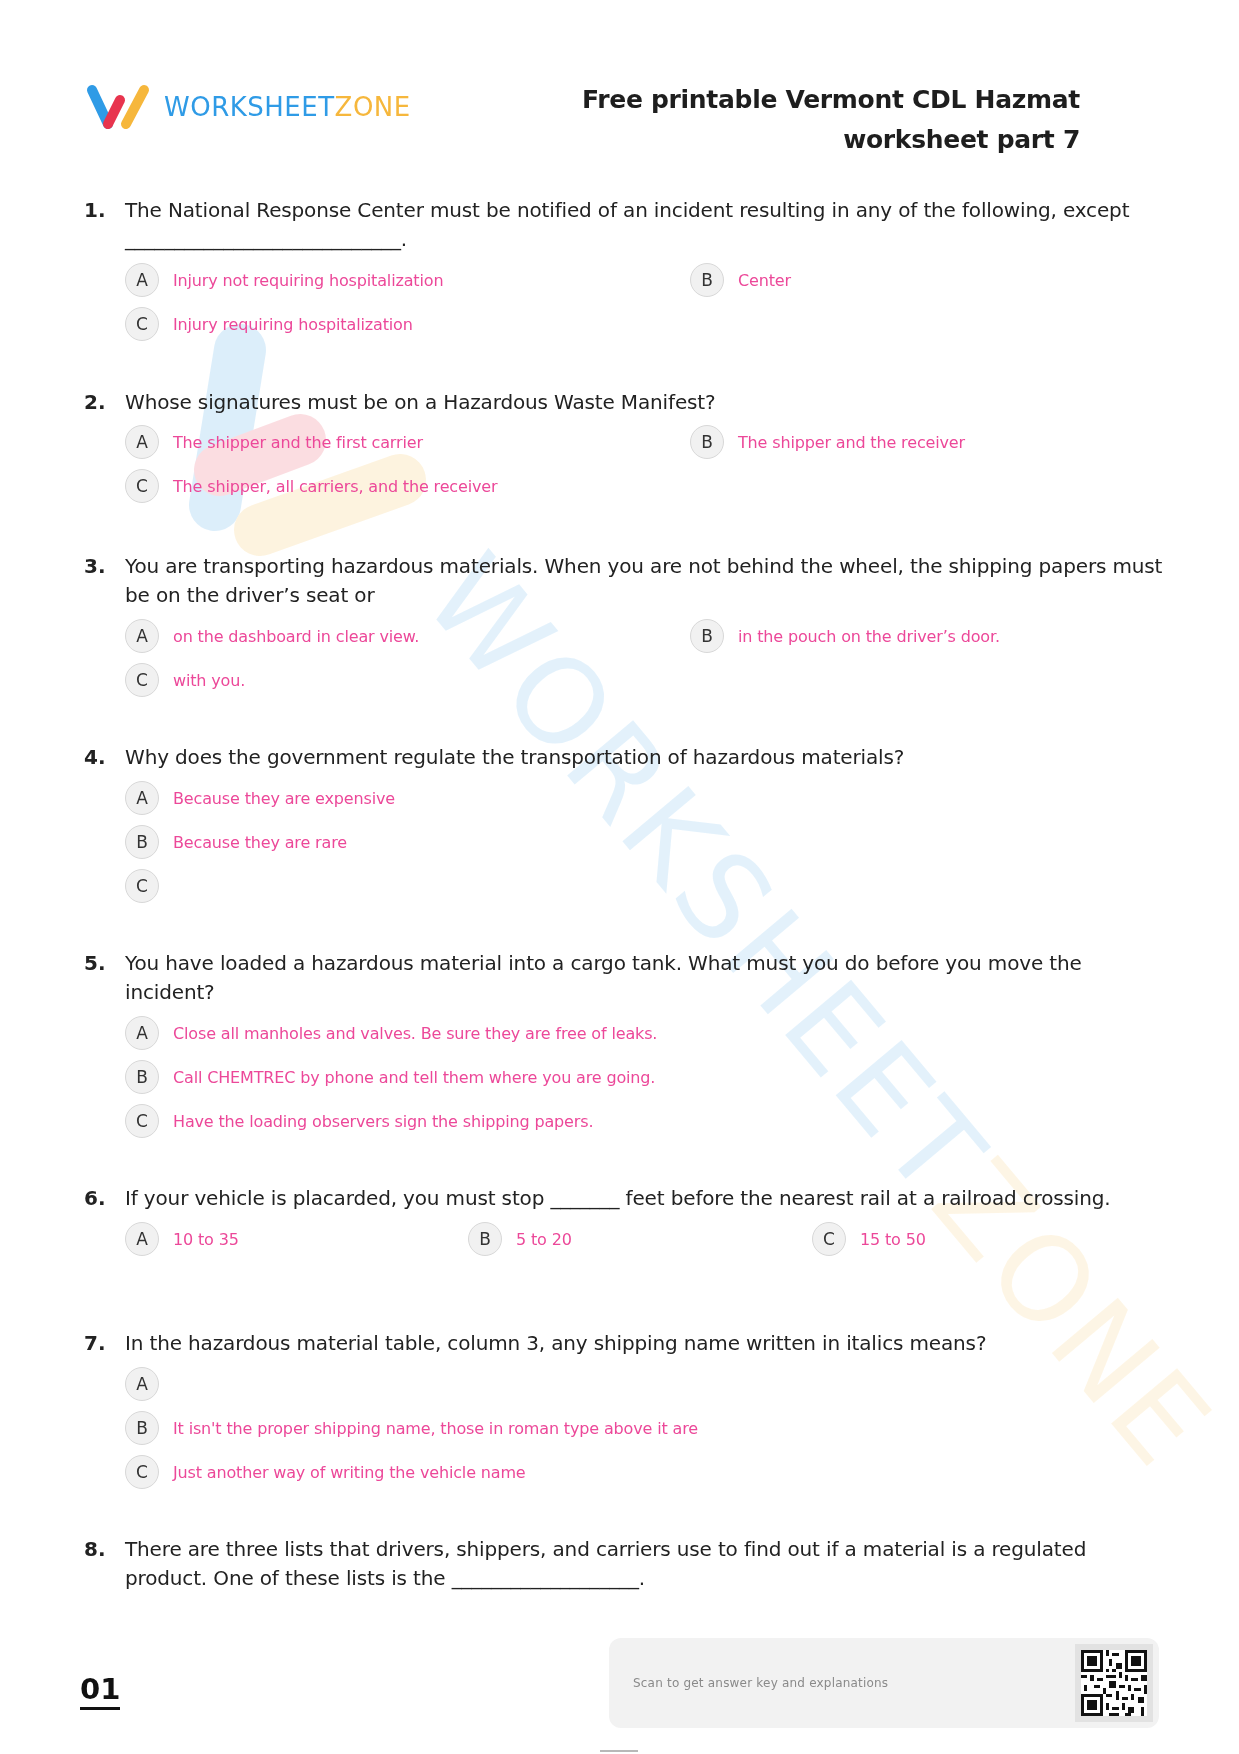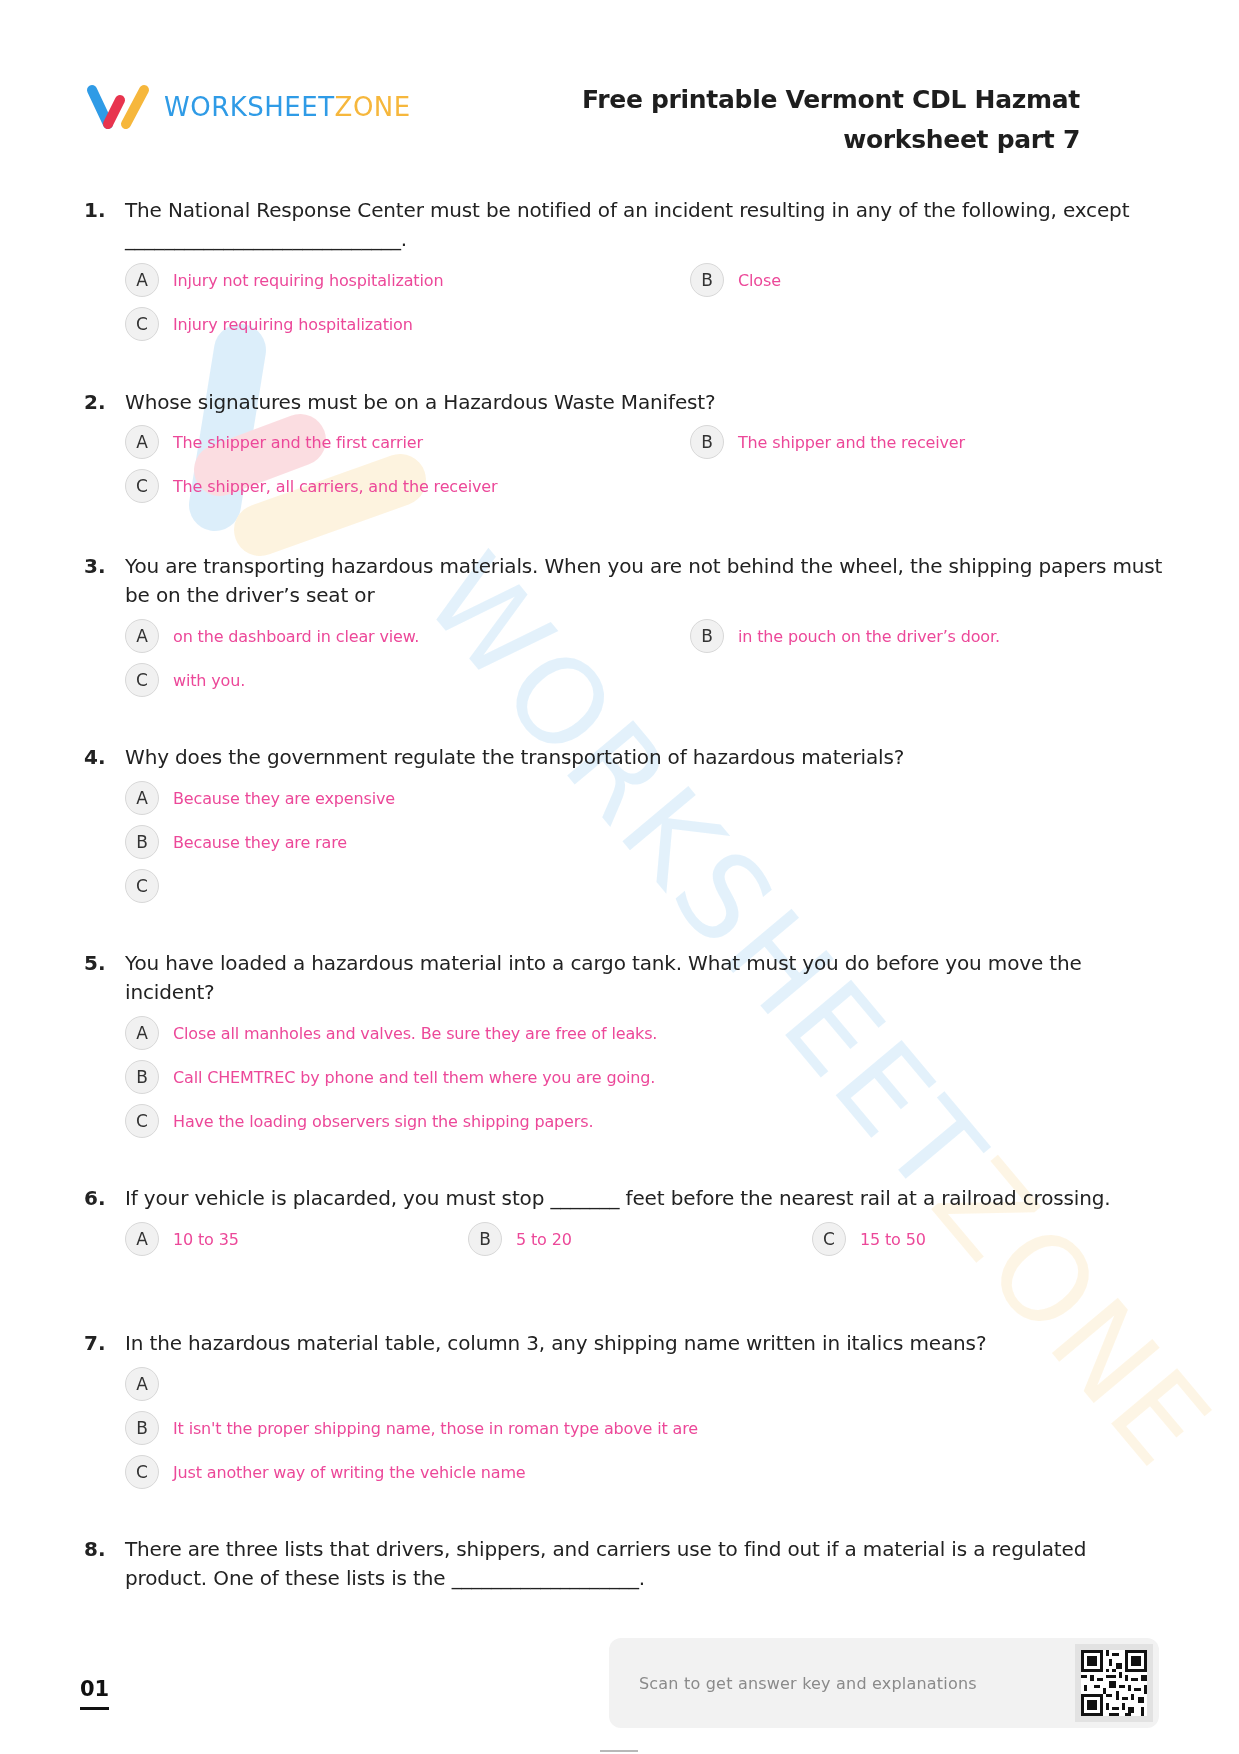--- a/index.html
+++ b/index.html
@@ -22,23 +22,23 @@
     .q { position: absolute; left: 84px; width: 1080px; }
     .q-head { display: flex; font-size: 20px; line-height: 29px; color: #222; }
     .q-num { width: 41px; flex: none; font-weight: bold; }
     .q-text { flex: 1; letter-spacing: -0.15px; }
     .opts { position: relative; margin-left: 41px; }
     .opt { position: absolute; display: flex; align-items: center; height: 34px; }
     .badge { width: 34px; height: 34px; border-radius: 50%; background: #f1f1f1; border: 1px solid #d8d8d8; display: flex; align-items: center; justify-content: center; font-size: 17px; color: #333; flex: none; }
     .opt-text { margin-left: 14px; font-size: 16px; color: #ec4899; white-space: nowrap; letter-spacing: -0.15px; }
 
     
-    .page-num { position: absolute; left: 80px; top: 1672px; font-size: 21px; font-weight: bold; color: #111; border-bottom: 3px solid #111; line-height: 34px; padding-bottom: 1px; }
+    .page-num { position: absolute; left: 80px; top: 1672px; font-size: 29px; font-weight: bold; color: #111; border-bottom: 3px solid #111; line-height: 34px; padding-bottom: 1px; }
     .scan-box { position: absolute; left: 609px; top: 1638px; width: 550px; height: 90px; background: #f2f2f2; border-radius: 12px; display: flex; align-items: center; }
-    .scan-text { margin-left: 30px; font-size: 16px; color: #8a8a8a; letter-spacing: 0.2px; }
+    .scan-text { margin-left: 24px; font-size: 12px; color: #8a8a8a; letter-spacing: 0.2px; }
     .qr { position: absolute; right: 6px; top: 6px; width: 78px; height: 78px; background: #e2e2e2; display: flex; align-items: center; justify-content: center; }
     .qr svg { width: 66px; height: 66px; }
     .bottom-line { position: absolute; left: 600px; top: 1750px; width: 38px; height: 2px; background: #b8b8b8; }
   </style>
 </head>
 <body>
 
 <svg class="watermark" viewBox="0 0 1239 1754">
   <g opacity="0.16">
     <line x1="240" y1="350" x2="215" y2="505" stroke="#2f9be6" stroke-width="52" stroke-linecap="round"></line>
@@ -71,21 +71,21 @@
       <span class="q-num">1.</span>
       <span class="q-text">The National Response Center must be notified of an incident resulting in any of the following, except ____________________________.</span>
     </div>
     <div class="opts" style="height:90px;">
       <div class="opt" style="left:0;top:9px;">
         <span class="badge">A</span>
         <span class="opt-text">Injury not requiring hospitalization</span>
       </div>
       <div class="opt" style="left:565px;top:9px;">
         <span class="badge">B</span>
-        <span class="opt-text">Close</span>
+        <span class="opt-text">Center</span>
       </div>
       <div class="opt" style="left:0;top:53px;">
         <span class="badge">C</span>
         <span class="opt-text">Injury requiring hospitalization</span>
       </div>
     </div>
   </div>
 
   <div class="q" style="top:388px;">
     <div class="q-head">

